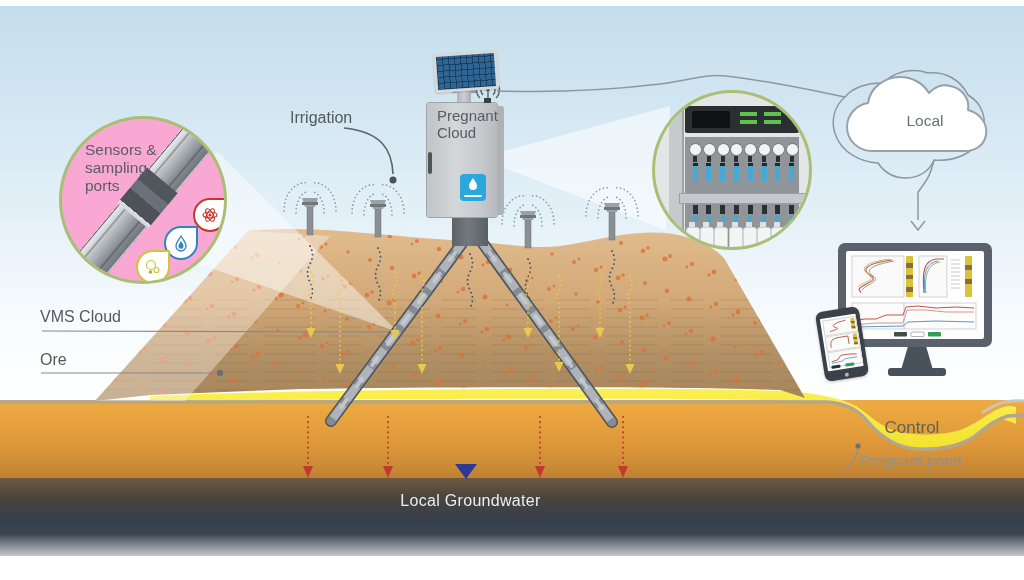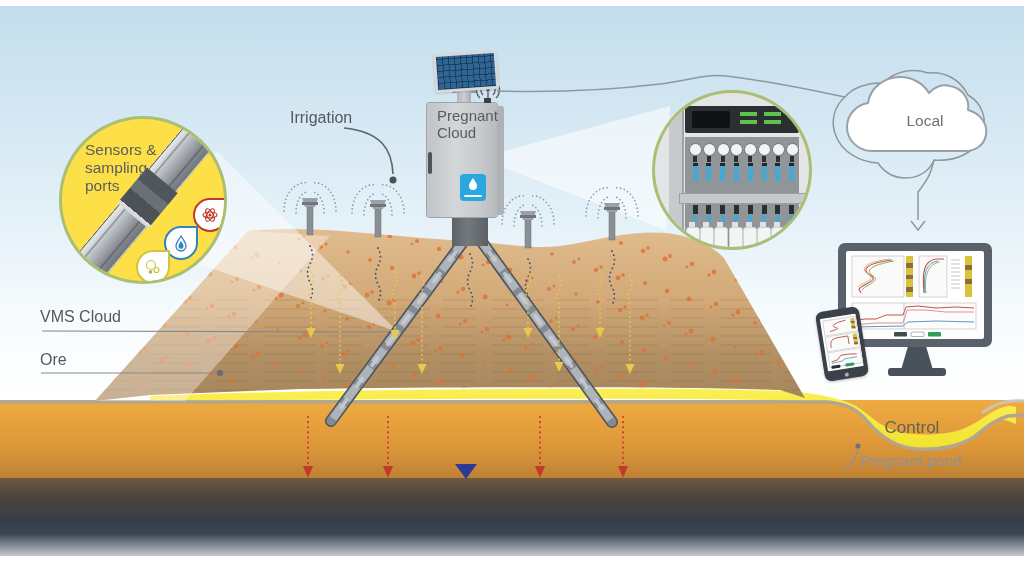--- a/index.html
+++ b/index.html
@@ -13,21 +13,21 @@
   #terrain{left:0;top:0;z-index:1;}
   
   .lbl{z-index:6;color:#55585c;font-size:16px;line-height:1.1;}
   .lbl.center{text-align:center;}
   #lbl-local-groundwater{color:#e9eef4;letter-spacing:.3px;}
   #lbl-leachate{color:#63634f;font-size:17px;}
   #lbl-pregnant-pond{color:#8f9296;font-size:15.5px;}
   #lbl-cloud{color:#6b7177;font-size:15.5px;}
   #lbl-control-panel{color:#585c60;font-size:15px;line-height:17px;}
   
-  .inset{border-radius:50%;border:3px solid #a9bf74;background:#fde047;overflow:hidden;z-index:4;box-sizing:border-box;}
+  .inset{border-radius:50%;border:3px solid #a9bf74;background:#f9a8d4;overflow:hidden;z-index:4;box-sizing:border-box;}
   #inset-sensors{left:59px;top:116px;width:168px;height:168px;}
   #inset-sensors .txt{position:absolute;left:23px;top:22px;color:#5a5e61;font-size:15.5px;line-height:18px;z-index:3;}
   #sleeve-pipe{position:absolute;left:-32px;top:64px;width:230px;height:36px;z-index:1;
      background:linear-gradient(180deg,#eceeef,#bcc1c6 32%,#8a9096 68%,#6e747a);
      box-shadow:0 1px 0 #565c62 inset,0 -1px 0 #d9dcde inset;
      transform:rotate(-50deg);}
   #sleeve-band{position:absolute;left:96px;top:-2px;width:46px;height:40px;
      background:linear-gradient(90deg,#d8dbdd 0 9%,#4c5258 9% 42%,#6a7077 42% 68%,#50565c 68%);}
   .pipe-streak{position:absolute;left:0;width:100%;height:2px;background:rgba(60,66,72,.35);border-radius:2px;}
   .droplet{position:absolute;width:30px;height:30px;border:2px solid;border-radius:50% 0 50% 50%;
@@ -555,20 +555,21 @@
   <div class="abs lbl" id="lbl-irrigation" style="left:290px;top:109px;">Irrigation</div>
   <div class="abs lbl" id="lbl-control-panel" style="left:437px;top:107px;z-index:4;">
     <div>Pregnant</div>
     <div>Cloud</div>
   </div>
   <div class="abs lbl center" id="lbl-cloud" style="left:880px;top:112px;width:90px;">Local</div>
   <div class="abs lbl" id="lbl-vms" style="left:40px;top:308px;">VMS Cloud</div>
   <div class="abs lbl" id="lbl-ore" style="left:40px;top:351px;">Ore</div>
   <div class="abs lbl center" id="lbl-leachate" style="left:852px;top:419px;width:120px;z-index:2;">Control</div>
   <div class="abs lbl" id="lbl-pregnant-pond" style="left:860px;top:452px;z-index:2;">Pregnant pond</div>
+  <div class="abs lbl center" id="lbl-local-groundwater" style="left:383px;top:492px;width:175px;z-index:2;">Local Groundwater</div>
 
   <div class="abs inset" id="inset-sensors">
     <div id="sleeve-pipe">
       <div class="pipe-streak" style="top:7px;"></div>
       <div class="pipe-streak" style="top:26px;background:rgba(40,45,50,.3);"></div>
       <div id="sleeve-band"></div>
     </div>
     <div class="txt">
       <div>Sensors &amp;</div>
       <div>sampling</div>

